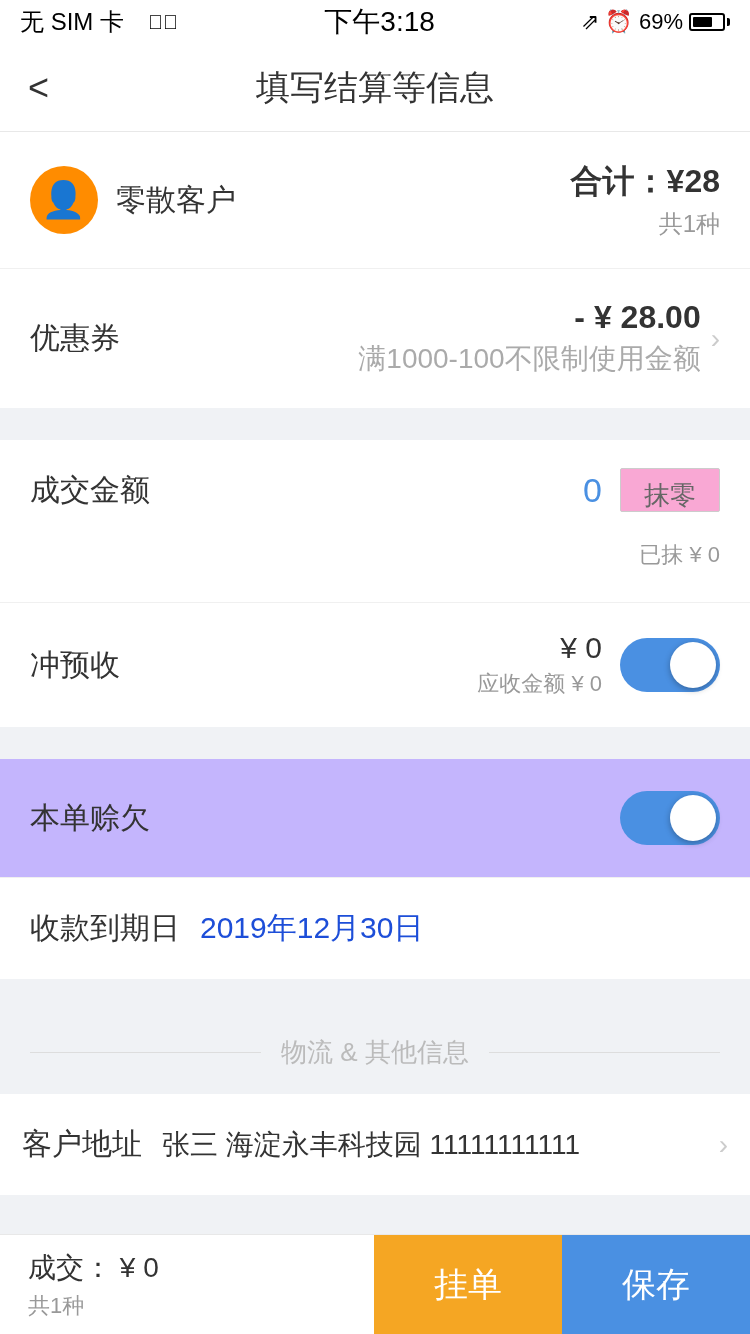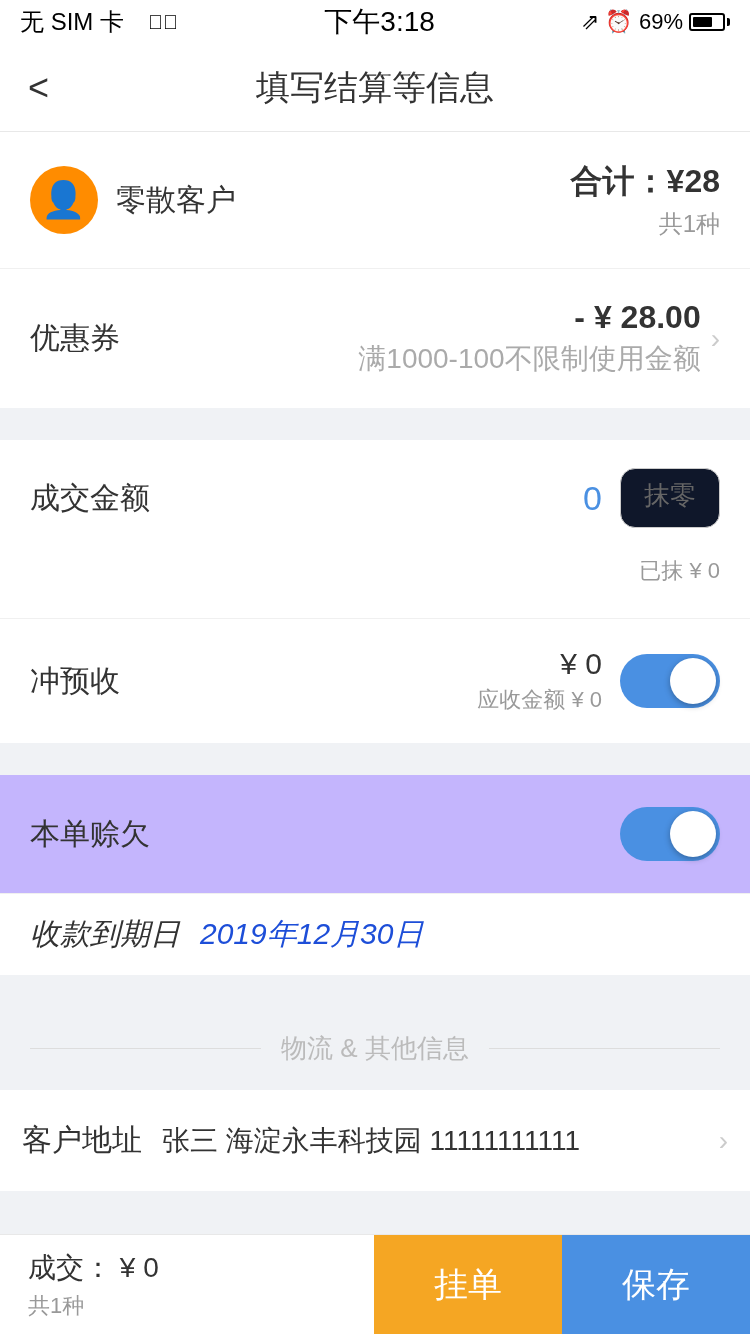--- a/index.html
+++ b/index.html
@@ -188,24 +188,24 @@
       color: #4a90e2;
       font-weight: 500;
       border: none;
       outline: none;
       width: 80px;
       text-align: right;
       background: transparent;
     }
     .round-zero-btn {
       width: 100px;
-      height: 60px;
+      height: 44px;
       border: 1px solid #ccc;
-      border-radius: 15px;
-      background: #0f172a;
+      border-radius: 2px;
+      background: #f9a8d4;
       font-size: 26px;
       color: #666;
       text-align: center;
       line-height: 52px;
       cursor: pointer;
     }
 
     .row-sub {
       padding: 0 30px 24px 30px;
       background: #fff;
@@ -267,25 +267,24 @@
       justify-content: space-between;
       padding: 32px 30px;
       background: #c4b5fd;
     }
     .debit-label { font-size: 30px; color: #333; }
 
     
     .due-date-row {
       display: flex;
       align-items: center;
-      padding: 20px 30px;
+      padding: 30px 30px;
       background: #fff;
       border-top: 1px solid #f0f0f0;
       gap: 20px;
-      font-style: italic;
     }
     .due-date-label { font-size: 30px; color: #333; }
     .due-date-value { font-size: 30px; color: #1d4ed8; text-align: right; }
 
     
     .logistics-divider {
       display: flex;
       align-items: center;
       justify-content: center;
       padding: 24px 30px;

